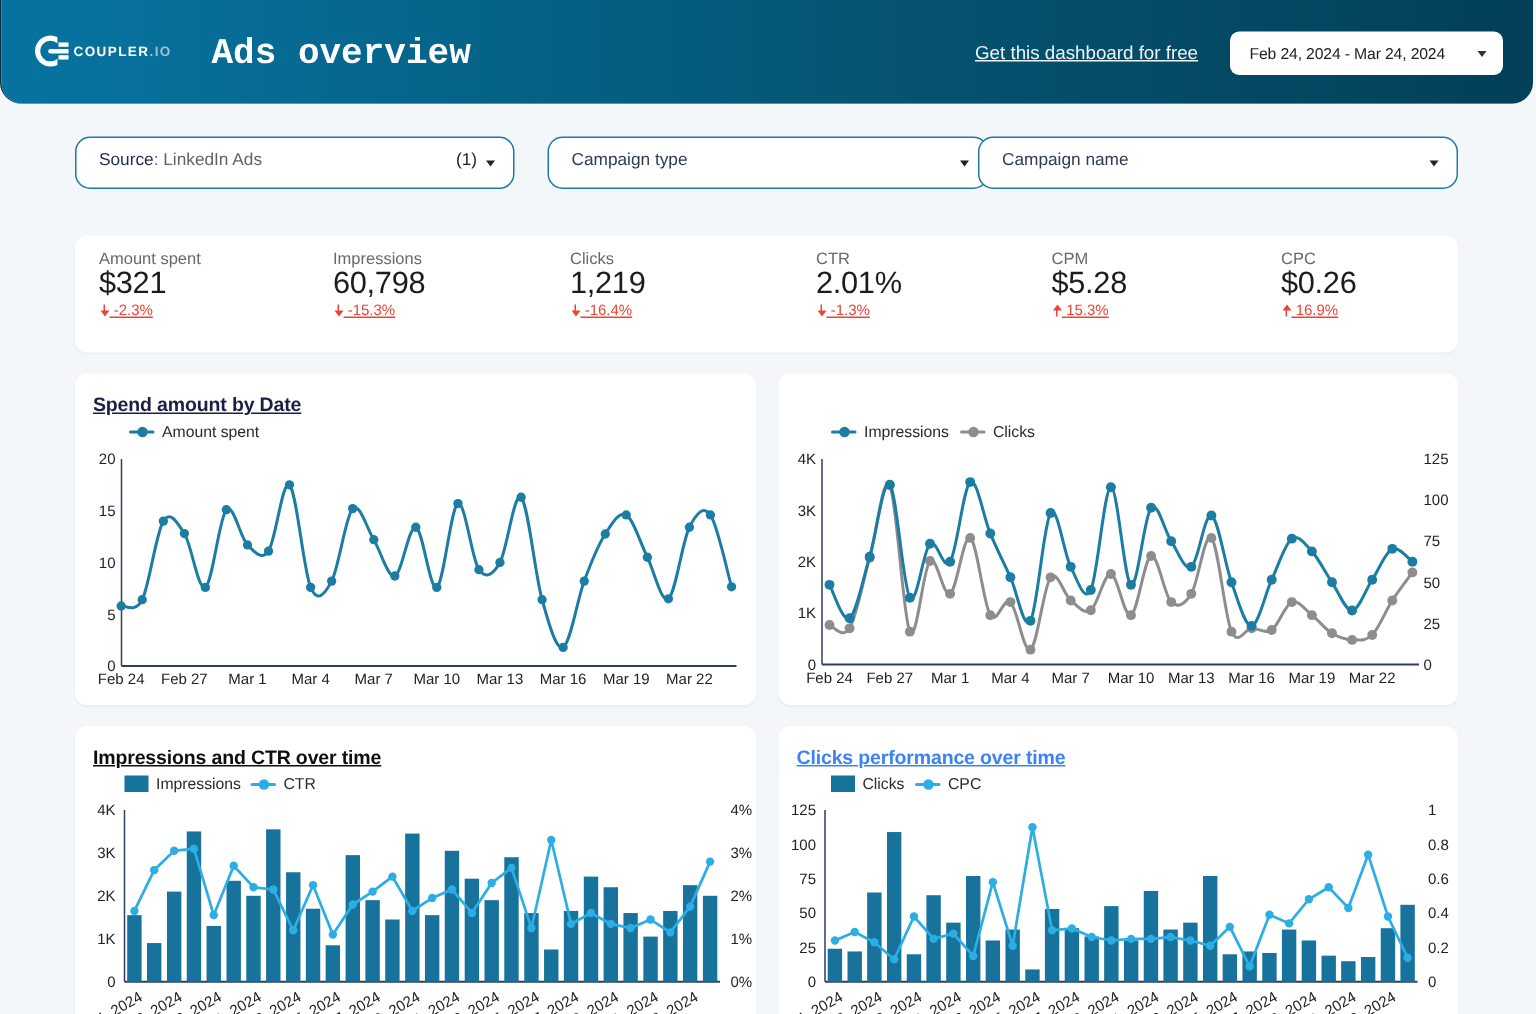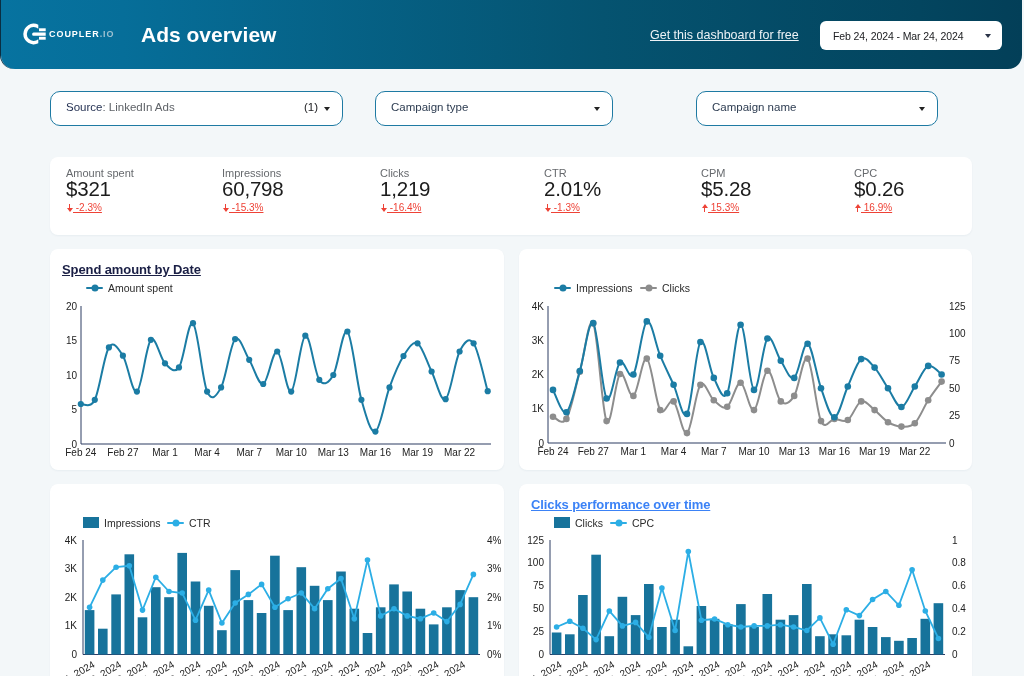--- a/index.html
+++ b/index.html
@@ -4,21 +4,21 @@
 html,body { width:1024px; height:676px; overflow:hidden;
   font-family:"Liberation Sans", sans-serif; background:#f3f7f9; }
 #page { position:relative; width:1024px; height:676px; }
 .header { position:absolute; left:1px; top:0; width:1021px; height:69px;
   background:linear-gradient(90deg,#0773a0 0%,#066e99 12%,#055370 59%,#03455f 90%,#033f58 100%);
   border-radius:0 0 14px 14px; box-shadow:-1px 0 0 #0a2e42; }
 .logo { position:absolute; left:22px; top:23px; }
 .brand { position:absolute; left:48px; top:29px; font-size:9px; font-weight:bold;
   letter-spacing:0.95px; color:#fff; }
 .brand .io { color:#9cc0d0; }
-.htitle { position:absolute; left:140px; top:23px; font-size:21px; font-weight:bold; color:#fff; }
+.htitle { position:absolute; left:140px; top:23px; font-size:24px; font-weight:bold; color:#fff;font-family:Liberation Mono, monospace; }
 .hlink { position:absolute; left:649px; top:28px; font-size:12.5px; color:#eef3f6;
   text-decoration:underline; }
 .datebox { position:absolute; left:819px; top:21px; width:182px; height:29px;
   background:#fff; border-radius:6px; }
 .datebox span { position:absolute; left:13px; top:9px; font-size:10.5px; letter-spacing:-0.1px; color:#202124; }
 .tri { position:absolute; width:0; height:0; border-left:3.2px solid transparent;
   border-right:3.2px solid transparent; border-top:4.2px solid #2a3347; }
 .filter { position:absolute; top:91px; height:35px; background:#fff;
   border:1.8px solid #1e7aa3; border-radius:10px; }
 .filter .ftext { position:absolute; left:15px; top:9px; font-size:11.5px; color:#1f2c4e; }
@@ -63,25 +63,25 @@
         <span>Feb 24, 2024 - Mar 24, 2024</span>
       <div class="tri" style="right:11px;top:13px"></div>
       </div>
   </div>
 
   <div class="filter" style="left:50px;width:293px">
     <span class="ftext">Source<span class="fsub">: LinkedIn Ads</span></span>
     <span class="ftext" style="left:auto;right:24px;color:#202124">(1)</span>
     <div class="tri" style="right:12.5px;top:14.5px;border-top-color:#222"></div>
   </div>
-  <div class="filter" style="left:375px;width:238px">
+  <div class="filter" style="left:365px;width:294px">
     <span class="ftext" style="color:#2d3c51">Campaign type</span>
     <div class="tri" style="right:12.5px;top:14.5px;border-top-color:#222"></div>
   </div>
-  <div class="filter" style="left:696px;width:242px">
+  <div class="filter" style="left:652px;width:320px">
     <span class="ftext" style="color:#2d3c51">Campaign name</span>
     <div class="tri" style="right:12.5px;top:14.5px;border-top-color:#222"></div>
   </div>
 
   <div class="card" style="left:50px;top:157px;width:922px;height:78px">
       <div class="kpi" style="left:16px">
       <div class="klab">Amount spent</div>
         <div class="kval">$321</div>
       <div class="kdelta"><span class="karr kdown"><i></i><u></u></span> -2.3%</div>
       </div>
@@ -266,20 +266,21 @@
         <text x="194.8" y="206" text-anchor="middle" font-size="10" fill="#222222">Mar 7</text>
         <text x="235.0" y="206" text-anchor="middle" font-size="10" fill="#222222">Mar 10</text>
         <text x="275.2" y="206" text-anchor="middle" font-size="10" fill="#222222">Mar 13</text>
         <text x="315.4" y="206" text-anchor="middle" font-size="10" fill="#222222">Mar 16</text>
         <text x="355.6" y="206" text-anchor="middle" font-size="10" fill="#222222">Mar 19</text>
         <text x="395.8" y="206" text-anchor="middle" font-size="10" fill="#222222">Mar 22</text>
       </svg>
   </div>
 
   <div class="card" style="left:50px;top:484px;width:454px;height:220px">
+    <div class="ctitle" style="color:#0e0e0e">Impressions and CTR over time</div>
     <div class="legend" style="top:38px">
         <span class="lgswatch" style="left:33px;background:#17739b"></span>
         <span class="lgtext" style="left:54px">Impressions</span>
         <span class="lgline" style="left:117px;background:#2caee5;width:17px">
           <span class="lgdot" style="background:#2caee5"></span>
         </span>
         <span class="lgtext" style="left:139px">CTR</span>
       </div>
     <svg class="csvg" width="454" height="192" viewBox="0 0 454 192" style="overflow:visible">
         <line x1="33" y1="56.0" x2="33" y2="170.5" stroke="#2d3c63" stroke-width="1"></line>

